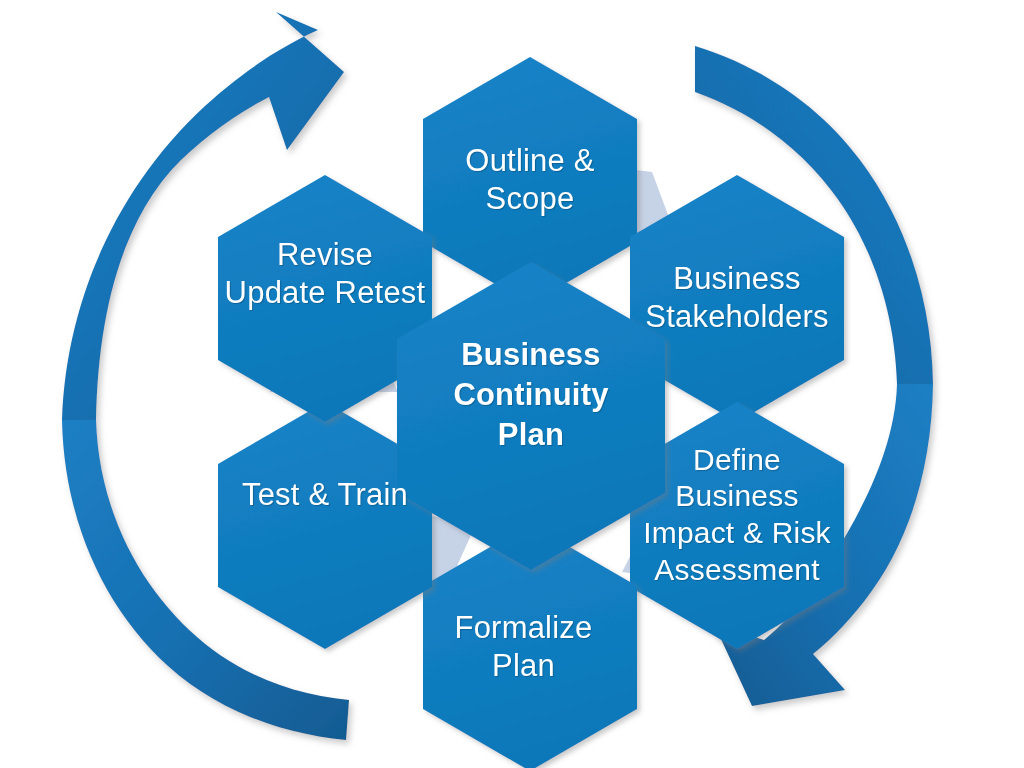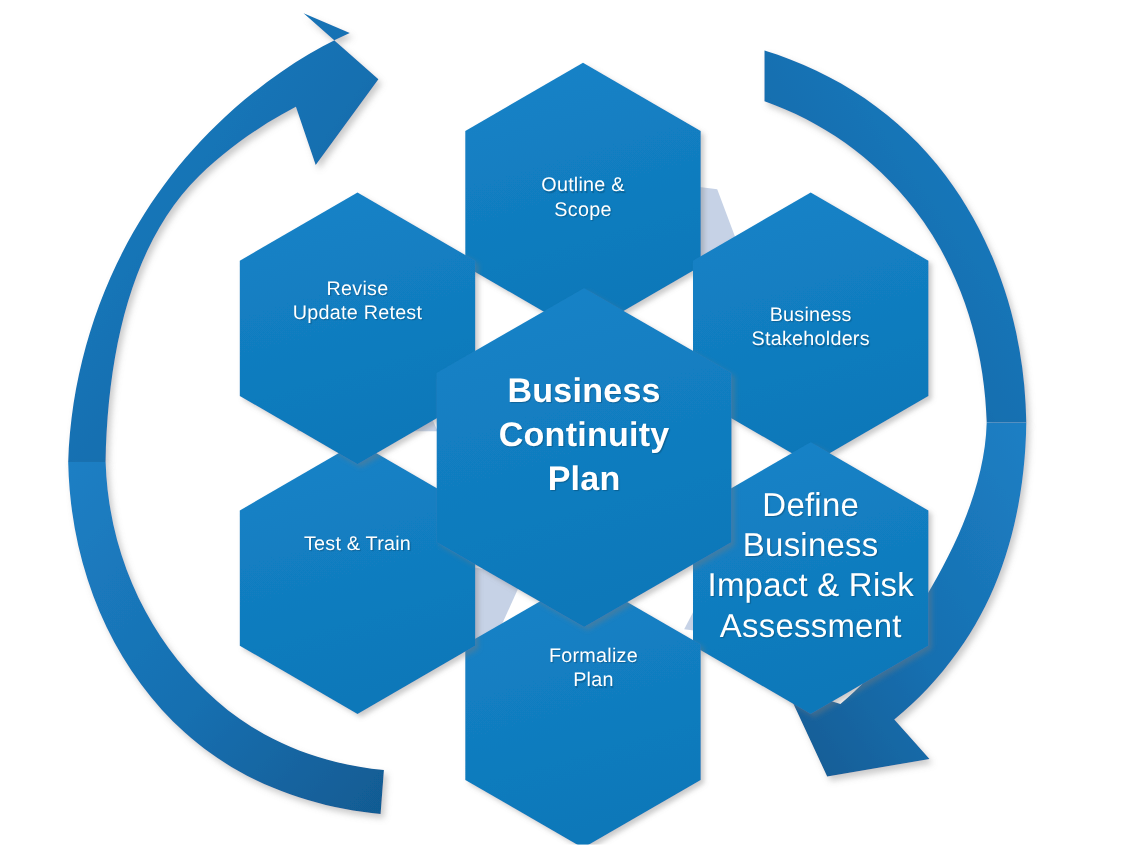--- a/index.html
+++ b/index.html
@@ -31,21 +31,21 @@
   .hex-label {
     position: absolute;
     text-align: center;
     color: #ffffff;
     line-height: 1.22;
     white-space: pre-line;
     pointer-events: none;
     text-shadow: 1px 1px 1px rgba(0,0,0,0.22);
   }
   .hex-label.outer {
-    font-size: 18px;
+    font-size: 31px;
     font-weight: 400;
     letter-spacing: 0.2px;
   }
   .hex-label.outer.small {
     font-size: 30px;
   }
   .hex-label.center {
     font-size: 31px;
     font-weight: bold;
     line-height: 1.28;
@@ -161,21 +161,21 @@
 Scope</div>
 
   <div class="hex-label outer" style="left:628px; top:235px; width:218px; height:126px; display:flex; align-items:center; justify-content:center;">Business
 Stakeholders</div>
 
   <div class="hex-label outer small" style="left:628px; top:422px; width:218px; height:186px; display:flex; align-items:center; justify-content:center;">Define
 Business
 Impact &amp; Risk
 Assessment</div>
 
-  <div class="hex-label outer" style="left:423px; top:545px; width:201px; height:126px; display:flex; align-items:center; justify-content:center;padding-left:16px;">Formalize
+  <div class="hex-label outer" style="left:423px; top:584px; width:201px; height:126px; display:flex; align-items:center; justify-content:center;">Formalize
 Plan</div>
 
   <div class="hex-label outer" style="left:214px; top:211px; width:222px; height:126px; display:flex; align-items:center; justify-content:center;">Revise
 Update Retest</div>
 
   <div class="hex-label outer" style="left:216px; top:432px; width:218px; height:126px; display:flex; align-items:center; justify-content:center;">Test &amp; Train</div>
 
   <div class="hex-label center" style="left:397px; top:300px; width:268px; height:190px; display:flex; align-items:center; justify-content:center;">Business
 Continuity
 Plan</div>

